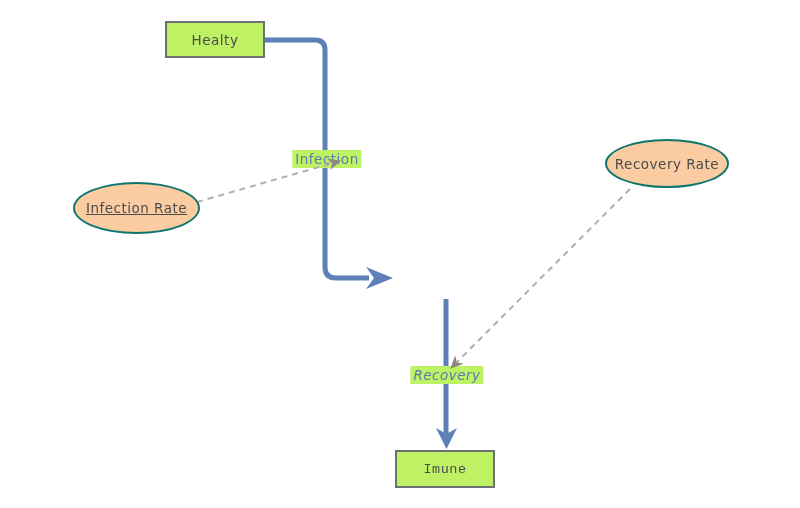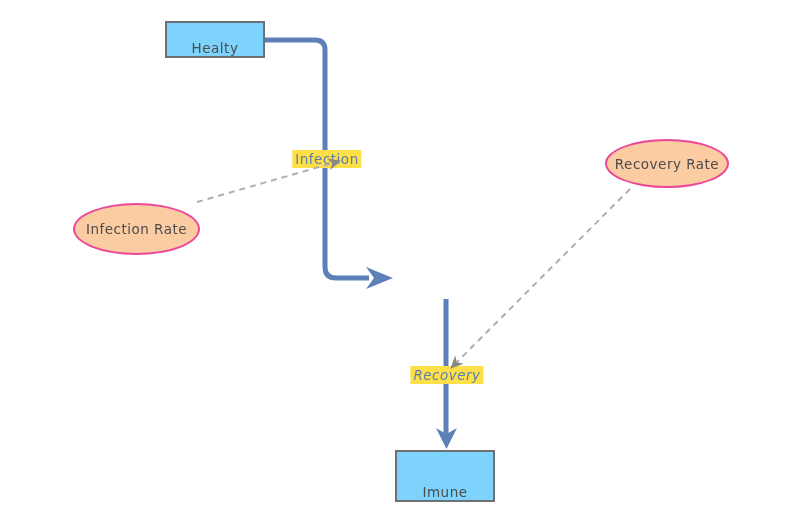--- a/index.html
+++ b/index.html
@@ -20,48 +20,48 @@
     left: 0;
     top: 0;
     width: 800px;
     height: 508px;
     pointer-events: none;
   }
   .layer * { pointer-events: auto; }
   .node {
     position: absolute;
     box-sizing: border-box;
-    background: #7dd3fc;
+    background: #bef264;
     border: 2px solid #6d7075;
     display: flex;
-    align-items: flex-end;
+    align-items: center;
     justify-content: center;
     font-size: 13.5px;
     letter-spacing: 0.5px;
     color: #4c4c4c;
     z-index: 6;
   }
   .variable {
     position: absolute;
     box-sizing: border-box;
     background: #fbcba1;
-    border: 2px solid #ec4899;
+    border: 2px solid #0f766e;
     border-radius: 50%;
     display: flex;
     align-items: center;
     justify-content: center;
     font-size: 13.5px;
     letter-spacing: 0.5px;
     color: #4c4c4c;
     z-index: 6;
   }
   .flow-label {
     position: absolute;
     transform: translate(-50%, -50%);
-    background: #fde047;
+    background: #bef264;
     padding: 1px 3px;
     font-size: 13.5px;
     letter-spacing: 0.5px;
     color: #5b7db1;
     z-index: 3;
     white-space: nowrap;
   }
   .solid-layer { z-index: 2; }
   .dashed-layer { z-index: 4; }
 </style>
@@ -86,24 +86,24 @@
         <path d="M0,1 L13,7 L0,13 L4,7 Z" fill="#8d887f"></path>
       </marker>
     </defs>
     <line x1="197" y1="202" x2="340" y2="161" stroke="#b2aea6" stroke-width="2" stroke-dasharray="6 5" marker-end="url(#dart)"></line>
     <line x1="630" y1="189" x2="451" y2="368" stroke="#b2aea6" stroke-width="2" stroke-dasharray="6 5" marker-end="url(#dart)"></line>
   </svg>
 
   <div class="node" style="left:165px; top:21px; width:100px; height:37px;">
     <span>Healty</span>
   </div>
-  <div class="node" style="left:395px; top:450px; width:100px; height:52px;">
+  <div class="node" style="left:395px; top:450px; width:100px; height:38px;font-family:Liberation Mono, monospace;">
     <span>Imune</span>
   </div>
 
-  <div class="variable" style="left:73px; top:203px; width:127px; height:52px;">
+  <div class="variable" style="left:73px; top:182px; width:127px; height:52px;text-decoration:underline;">
     <span>Infection Rate</span>
   </div>
   <div class="variable" style="left:605px; top:139px; width:124px; height:49px;">
     <span>Recovery Rate</span>
   </div>
 
 </div>
 
 </body></html>

